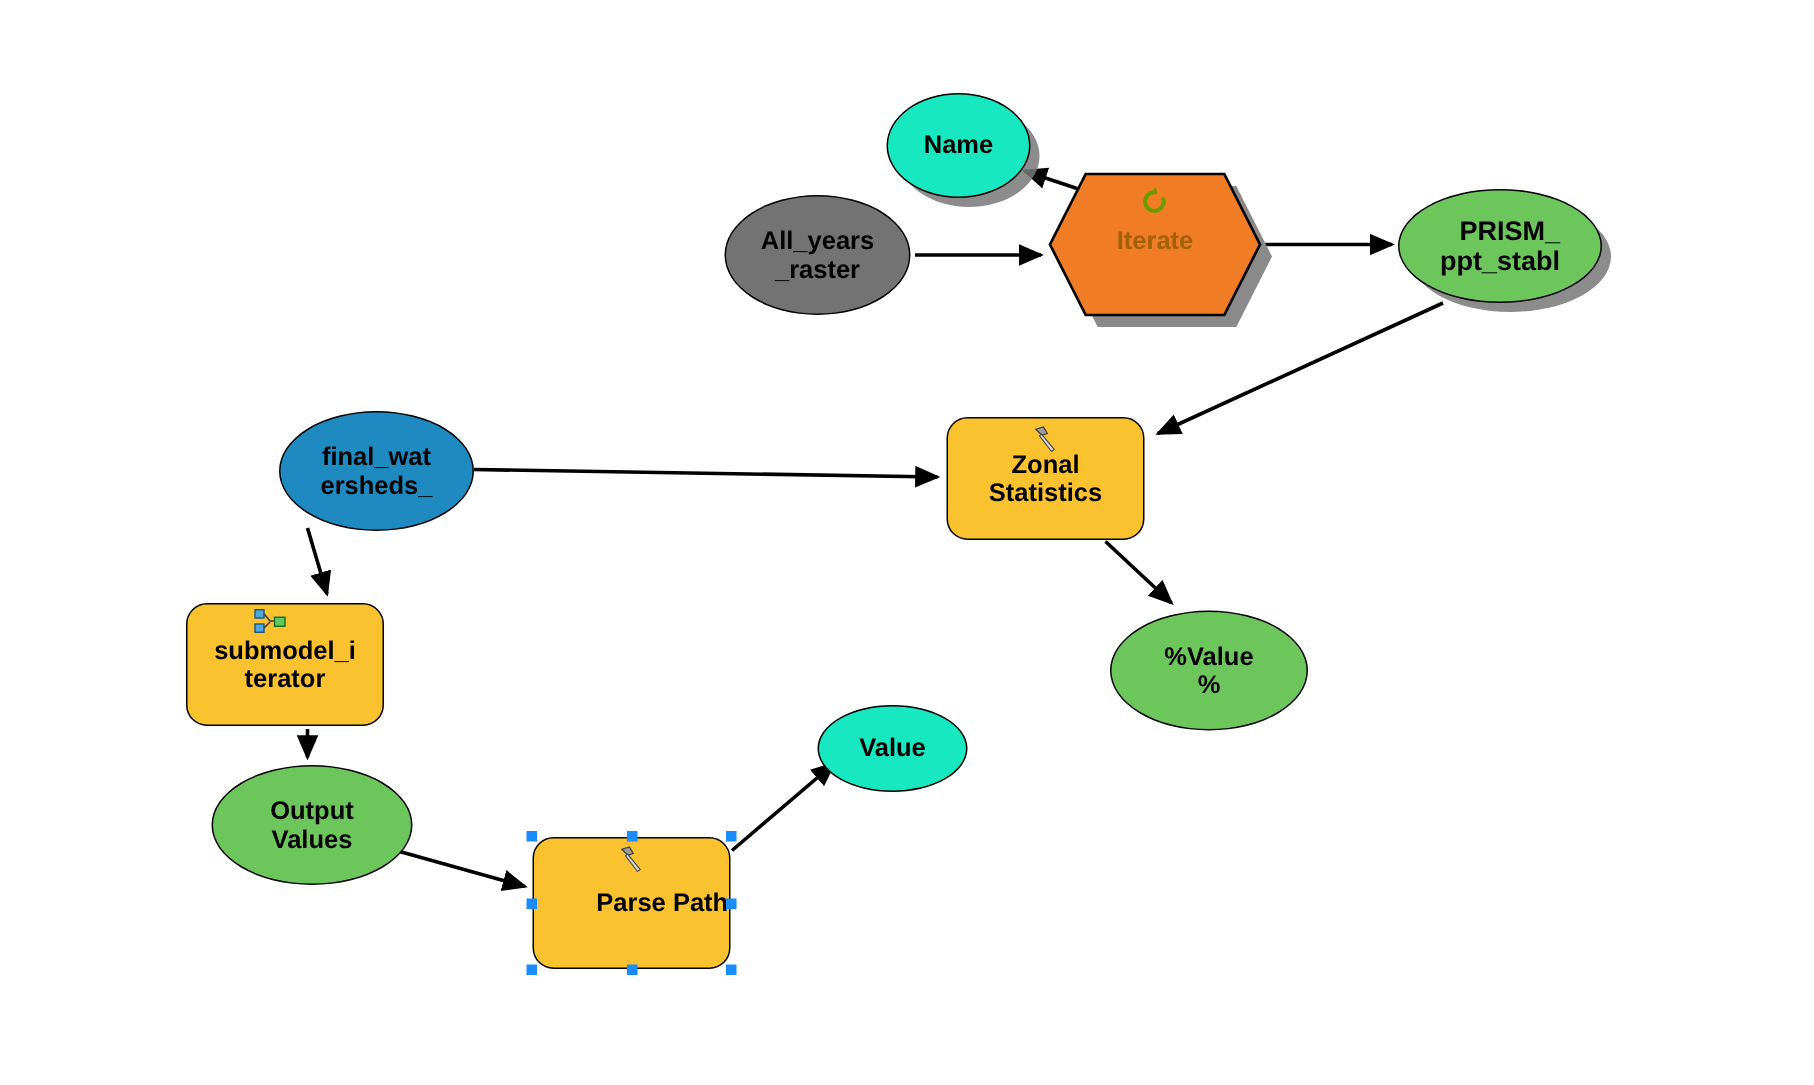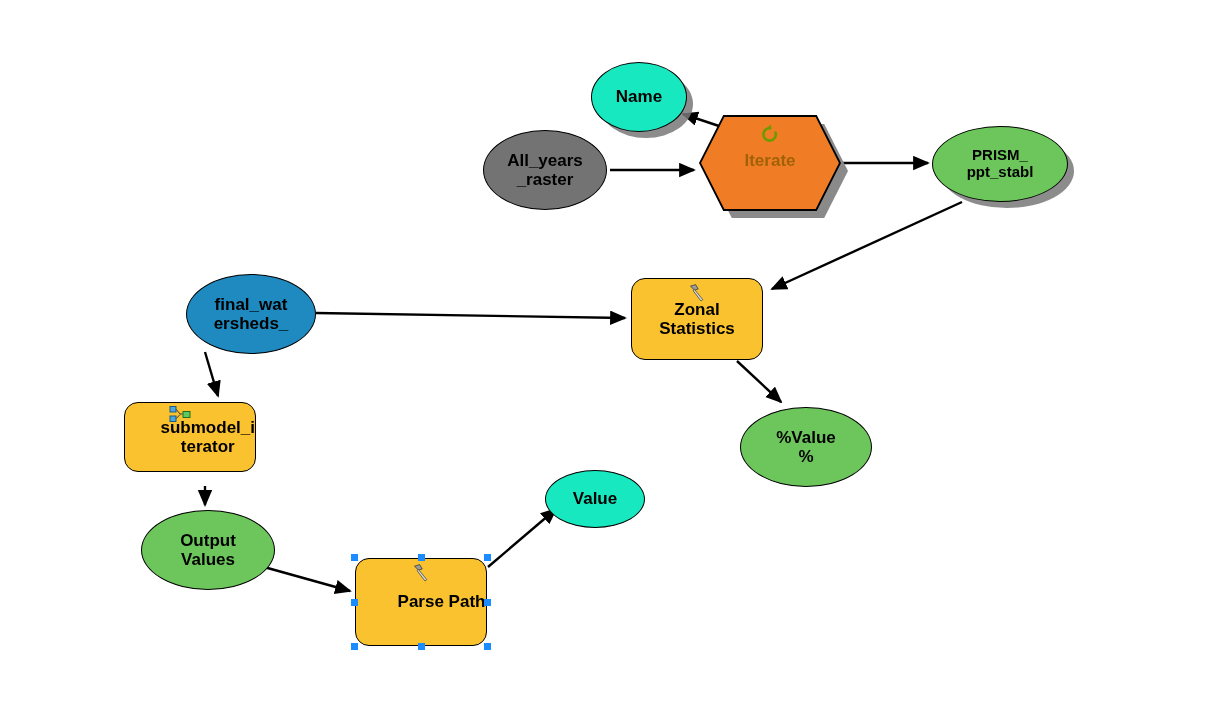--- a/index.html
+++ b/index.html
@@ -42,20 +42,21 @@
   .ellipse {
     border: 1.6px solid #000000;
     border-radius: 50%;
   }
   .rounded-rect {
     border: 1.6px solid #000000;
     border-radius: 14px;
   }
   .shadowed {
     box-shadow: 7px 7px 0 -1px rgba(120,120,120,0.85);
+    text-align: right;
   }
   .hexagon-wrap {
     position: absolute;
     z-index: 5;
   }
   .hexagon-wrap svg {
     display: block;
     overflow: visible;
   }
   .hex-label {
@@ -118,30 +119,30 @@
           <polygon points="23.8,0 116.2,0 140,47 116.2,94 23.8,94 0,47" fill="#f07d25" stroke="#000000" stroke-width="1.8"></polygon>
         </svg>
         <span class="loop-icon" style="width: 22px; height: 22px; left: 59px; top: 8px;">
           <svg width="22" height="22" viewBox="0 0 22 22">
             <path d="M16.5 8.5 A6.2 6.2 0 1 1 11 4.2" stroke="#6a9b00" stroke-width="2.6" fill="none" stroke-linecap="round"></path>
             <path d="M11.6 0.6 L12.6 5.4 L7.6 4.6 Z" fill="#6a9b00"></path>
           </svg>
         </span>
         <div class="hex-label" style="top: 35px; font-size: 17px;">Iterate</div>
       </div>
-      <div class="node ellipse shadowed" style="left: 932px; top: 126px; width: 136px; height: 76px; background: rgb(108, 198, 92); font-size: 15px;"><span>PRISM_
+      <div class="node ellipse shadowed" style="left: 932px; top: 126px; width: 136px; height: 76px; background: rgb(108, 198, 92); font-size: 18px;"><span>PRISM_
 ppt_stabl</span></div>
       <div class="node ellipse" style="left: 186px; top: 274px; width: 130px; height: 80px; background: rgb(31, 138, 192); font-size: 17px;"><span>final_wat
 ersheds_</span></div>
       <div class="node rounded-rect" style="left: 631px; top: 278px; width: 132px; height: 82px; background: rgb(249, 194, 46); font-size: 17px;"><span>Zonal
 Statistics</span><span class="tool-icon" style="width: 20px; height: 20px; left: 54px; top: 4px;"><svg width="20" height="20" viewBox="0 0 20 20">
             <path d="M4.5 3.2 L9.6 1.6 L12.2 6.0 L8.6 7.2 Z" fill="#9c9c9c" stroke="#3a3a3a" stroke-width="0.8"></path>
             <path d="M8.4 6.4 L16.8 16.6 L15.0 18.0 L7.0 7.6 Z" fill="#d8d8d8" stroke="#4a4a4a" stroke-width="0.8"></path>
           </svg></span></div>
-      <div class="node rounded-rect" style="left: 124px; top: 402px; width: 132px; height: 70px; background: rgb(249, 194, 46); font-size: 17px; justify-content: flex-end;"><span>submodel_i
+      <div class="node rounded-rect" style="left: 124px; top: 402px; width: 132px; height: 82px; background: rgb(249, 194, 46); font-size: 17px;"><span>submodel_i
 terator</span><span class="tool-icon" style="width: 22px; height: 20px; left: 44px; top: 2px;"><svg width="22" height="20" viewBox="0 0 22 20">
             <rect x="1" y="1.5" width="6" height="5.5" fill="#4fa8dd" stroke="#10527f" stroke-width="0.9"></rect>
             <rect x="1" y="11" width="6" height="5.5" fill="#4fa8dd" stroke="#10527f" stroke-width="0.9"></rect>
             <rect x="14" y="6.5" width="7" height="6" fill="#5ec95e" stroke="#17661c" stroke-width="0.9"></rect>
             <path d="M7 4.2 L11 9 L13.6 9" stroke="#3a3a3a" stroke-width="1" fill="none"></path>
             <path d="M7 13.7 L11 9.6" stroke="#3a3a3a" stroke-width="1" fill="none"></path>
           </svg></span></div>
       <div class="node ellipse" style="left: 740px; top: 407px; width: 132px; height: 80px; background: rgb(108, 198, 92); font-size: 17px;"><span>%Value
 %</span></div>
       <div class="node ellipse" style="left: 545px; top: 470px; width: 100px; height: 58px; background: rgb(24, 232, 192); font-size: 17px;"><span>Value</span></div>

